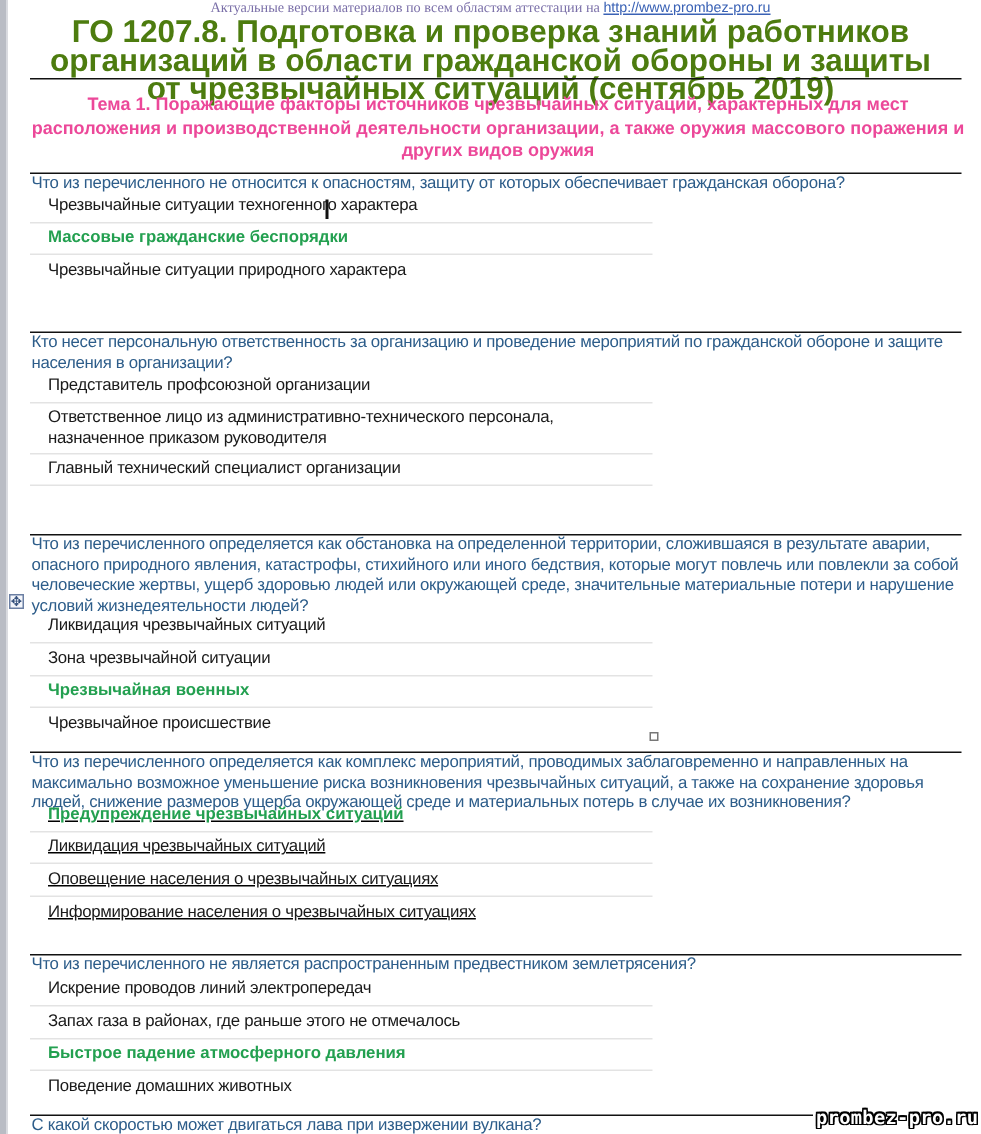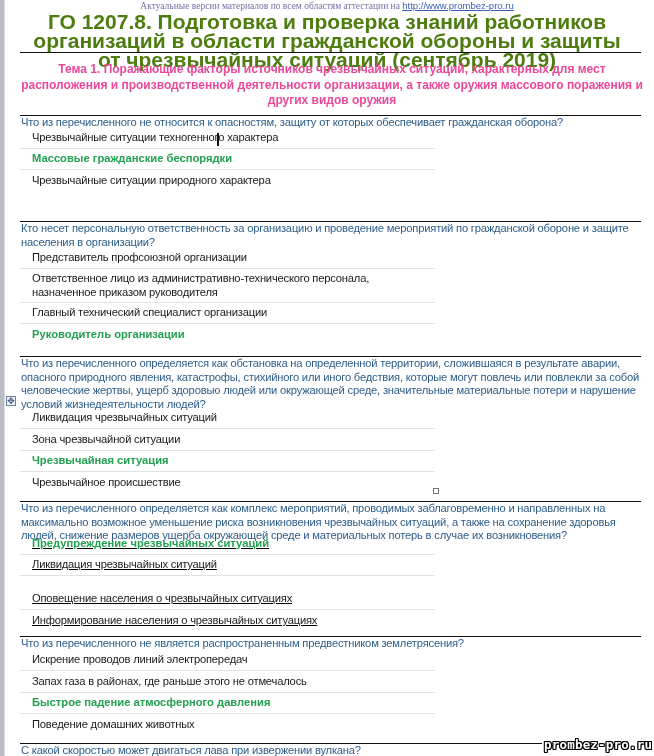--- a/index.html
+++ b/index.html
@@ -47,40 +47,39 @@
   <div class="answer last" style="height:22px;">Чрезвычайные ситуации природного характера</div>
 </div>
 <div class="caret"></div>
 <div class="rule" style="top:221px;"></div>
 
 <div class="question" style="top:222px;">Кто несет персональную ответственность за организацию и проведение мероприятий по гражданской обороне и защите населения в организации?</div>
 <div class="answers" style="top:248px;">
   <div class="answer" style="height:21px;">Представитель профсоюзной организации</div>
   <div class="answer" style="height:34px;">Ответственное лицо из административно-технического персонала, назначенное приказом руководителя</div>
   <div class="answer" style="height:21px;">Главный технический специалист организации</div>
-  <div class="answer correct last" style="height:22px;">Руководитель организации</div>
 </div>
 <div class="rule" style="top:356px;"></div>
 
 <div class="question" style="top:357px;">Что из перечисленного определяется как обстановка на определенной территории, сложившаяся в результате аварии, опасного природного явления, катастрофы, стихийного или иного бедствия, которые могут повлечь или повлекли за собой человеческие жертвы, ущерб здоровью людей или окружающей среде, значительные материальные потери и нарушение условий жизнедеятельности людей?</div>
 <div class="move-handle">✥</div>
 <div class="answers" style="top:408px;">
   <div class="answer" style="height:21px;">Ликвидация чрезвычайных ситуаций</div>
   <div class="answer" style="height:22px;">Зона чрезвычайной ситуации</div>
-  <div class="answer correct" style="height:21px;">Чрезвычайная ситуация</div>
+  <div class="answer correct" style="height:21px;">Чрезвычайная военных</div>
   <div class="answer last" style="height:22px;">Чрезвычайное происшествие</div>
 </div>
 <div class="resize-handle"></div>
 <div class="rule" style="top:501px;"></div>
 
 <div class="question" style="top:502px;">Что из перечисленного определяется как комплекс мероприятий, проводимых заблаговременно и направленных на максимально возможное уменьшение риска возникновения чрезвычайных ситуаций, а также на сохранение здоровья людей, снижение размеров ущерба окружающей среде и материальных потерь в случае их возникновения?</div>
 <div class="answers" style="top:533px;text-decoration:underline;">
   <div class="answer correct" style="height:22px;">Предупреждение чрезвычайных  ситуаций</div>
   <div class="answer" style="height:21px;">Ликвидация чрезвычайных ситуаций</div>
-  <div class="answer" style="height:22px;margin-top:12px;">Оповещение населения о чрезвычайных ситуациях</div>
+  <div class="answer" style="height:22px;">Оповещение населения о чрезвычайных ситуациях</div>
   <div class="answer last" style="height:22px;">Информирование населения о чрезвычайных ситуациях</div>
 </div>
 <div class="rule" style="top:636px;"></div>
 
 <div class="question" style="top:637px;">Что из перечисленного не является распространенным предвестником землетрясения?</div>
 <div class="answers" style="top:650px;">
   <div class="answer" style="height:21px;">Искрение проводов линий электропередач</div>
   <div class="answer" style="height:22px;">Запах газа  в районах, где раньше этого не отмечалось</div>
   <div class="answer correct" style="height:21px;text-align:right;">Быстрое падение атмосферного давления</div>
   <div class="answer last" style="height:22px;">Поведение домашних животных</div>

